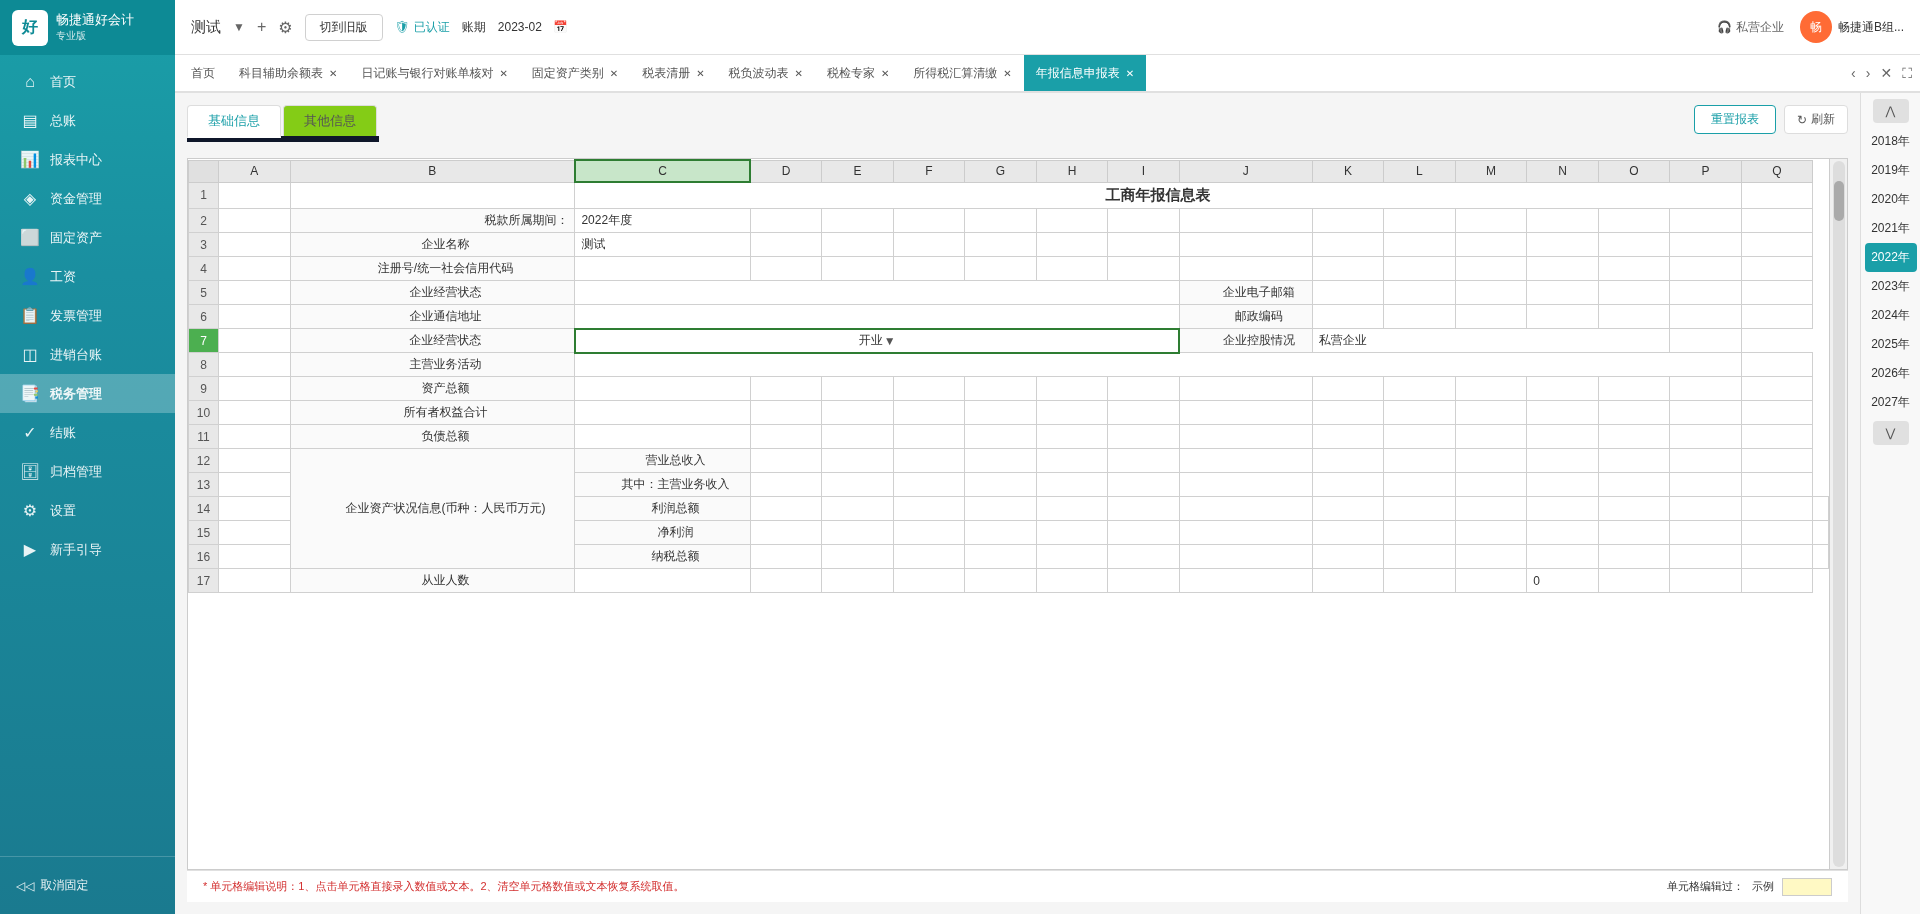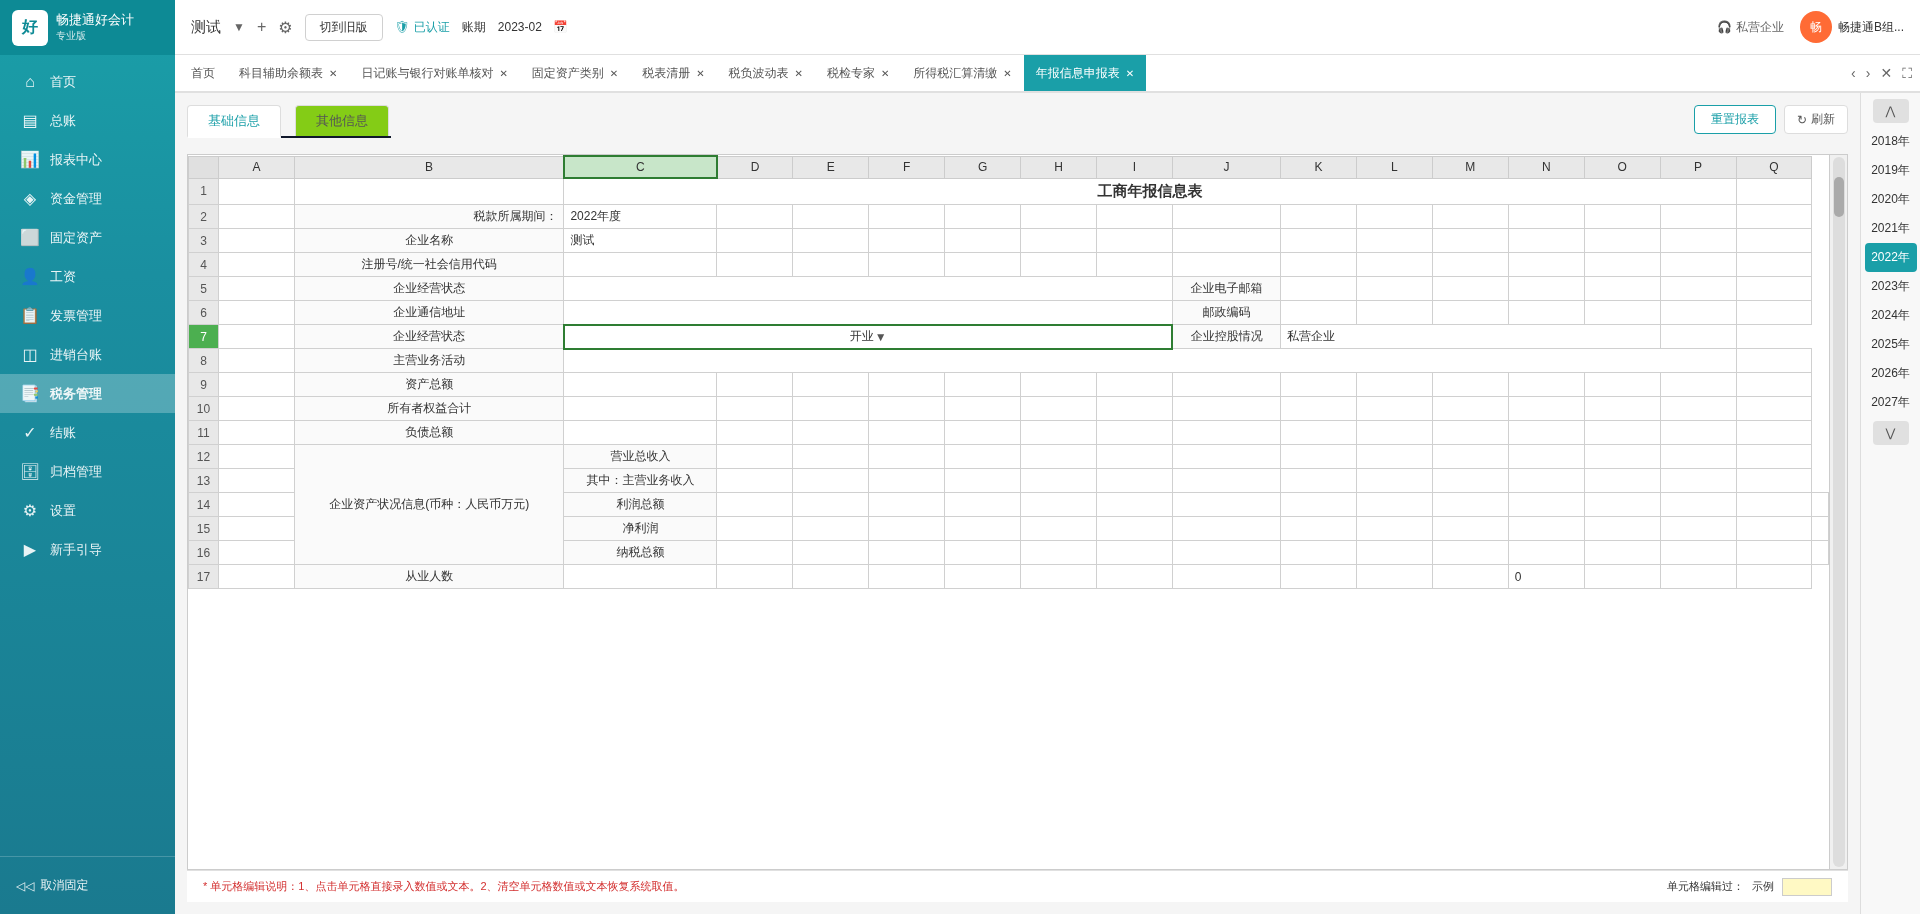--- a/index.html
+++ b/index.html
@@ -128,21 +128,21 @@
     .tabbar-nav button { background: none; border: none; cursor: pointer; color: #666; font-size: 14px; padding: 4px; }
     .tabbar-close-all { background: none; border: none; cursor: pointer; color: #666; font-size: 14px; padding: 4px; }
 
     
     .content { flex: 1; display: flex; overflow: hidden; background: #f5f5f5; }
 
     
     .sheet-area { flex: 1; display: flex; flex-direction: column; padding: 12px; overflow: hidden; }
 
     
-    .sub-tabs { display: flex; gap: 12px; margin-bottom: 12px; border-bottom: 2px solid #0f172a; width: fit-content; }
+    .sub-tabs { display: flex; gap: 0; margin-bottom: 12px; border-bottom: 6px solid #0f172a; width: fit-content; }
     .sub-tab {
       padding: 6px 20px;
       cursor: pointer;
       font-size: 13px;
       color: #555;
       border: 1px solid #ddd;
       border-bottom: none;
       background: #84cc16;
       margin-right: 2px;
       border-radius: 4px 4px 0 0;
@@ -221,20 +221,21 @@
     .sheet tbody td.merged-title {
       text-align: center;
       font-size: 15px;
       font-weight: bold;
       background: white;
     }
     .sheet tbody td.label {
       text-align: center;
       color: #333;
       background: #fafafa;
+      padding-left: 32px;
     }
     .sheet tbody td.value-cell { background: white; }
     .col-C { min-width: 120px; }
     .col-D { min-width: 80px; }
     .col-E { min-width: 80px; }
     .col-F { min-width: 80px; }
     .col-G { min-width: 80px; }
     .col-H { min-width: 80px; }
     .col-I { min-width: 80px; }
     .col-J { min-width: 100px; }

